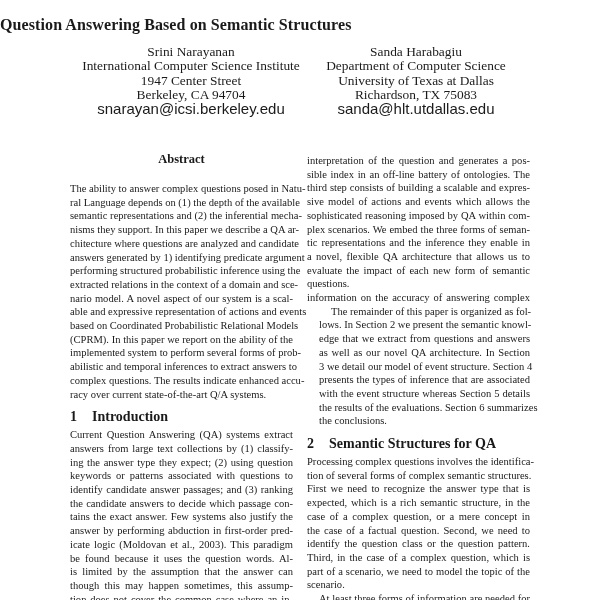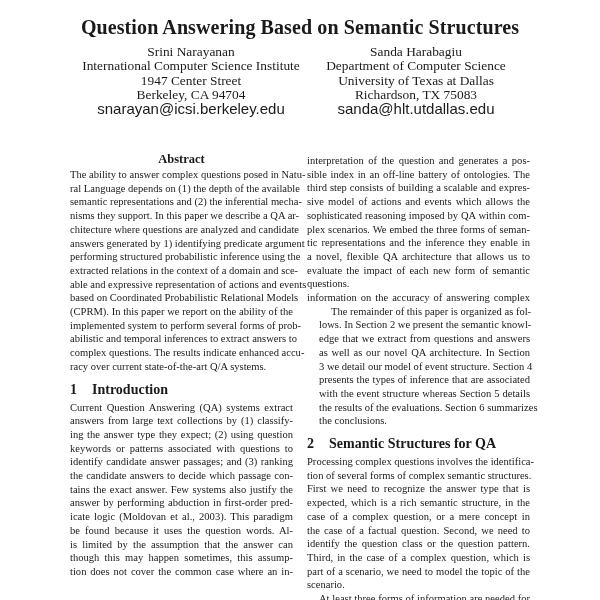--- a/index.html
+++ b/index.html
@@ -1,28 +1,28 @@
 <!DOCTYPE html>
 <html><head>
 <meta charset="utf-8">
 <style>
   html, body { margin:0; padding:0; background:#ffffff; }
   body { width:600px; height:600px; overflow:hidden; position:relative;
          font-family:"Liberation Serif","DejaVu Serif",serif; color:#1a1a1a; }
-  .title { position:absolute; top:16px; left:0; width:600px; text-align:center;
-           font-size:20px; font-weight:bold; letter-spacing:0.1px; }
+  .title { position:absolute; top:16px; left:0; width:600px; text-align:left;
+           font-size:16px; font-weight:bold; letter-spacing:0.1px; }
   .author { position:absolute; top:45px; text-align:center; font-size:13.4px; line-height:14.3px; }
   .author.a1 { left:80px; width:222px; }
   .author.a2 { left:306px; width:220px; }
   .author .name { font-weight:normal; }
   .author .email { font-family:Liberation Sans, sans-serif; font-size:15px; }
   .col { position:absolute; width:223px; font-size:10.55px; line-height:13.7px; text-align:justify; }
   .col.left { left:70px; top:151px; }
   .col.right { left:307px; top:154px; }
-  .abs-head { text-align:center; font-weight:bold; font-size:12.5px; line-height:16px; margin-bottom:1px; }
+  .abs-head { text-align:center; font-weight:bold; font-size:12.5px; line-height:16px; margin-bottom:15px; }
   .sec-head { font-weight:bold; font-size:14px; line-height:16px; margin:8px 0 3px 0; text-align:left; }
   .sec-head .num { display:inline-block; width:22px; }
   p { margin:0; }
   p.indent { text-indent:12px; }
   .line { display:block; text-align:justify; text-align-last:justify; white-space:nowrap; }
   .line.last { text-align-last:left; }
 </style>
 </head>
 <body>
 
@@ -48,20 +48,21 @@
   <div class="abs-head">Abstract</div>
   <p>
       <span class="line">The ability to answer complex questions posed in Natu-</span>
       <span class="line">ral Language depends on (1) the depth of the available</span>
       <span class="line">semantic representations and (2) the inferential mecha-</span>
       <span class="line">nisms they support. In this paper we describe a QA ar-</span>
       <span class="line">chitecture where questions are analyzed and candidate</span>
       <span class="line">answers generated by 1) identifying predicate argument</span>
       <span class="line">performing structured probabilistic inference using the</span>
       <span class="line">extracted relations in the context of a domain and sce-</span>
+      <span class="line">nario model. A novel aspect of our system is a scal-</span>
       <span class="line">able and expressive representation of actions and events</span>
       <span class="line">based on Coordinated Probabilistic Relational Models</span>
       <span class="line">(CPRM). In this paper we report on the ability of the</span>
       <span class="line">implemented system to perform several forms of prob-</span>
       <span class="line">abilistic and temporal inferences to extract answers to</span>
       <span class="line">complex questions. The results indicate enhanced accu-</span>
       <span class="line last">racy over current state-of-the-art Q/A systems.</span>
     </p>
   <div class="sec-head">
     <span class="num">1</span><span>Introduction</span>

